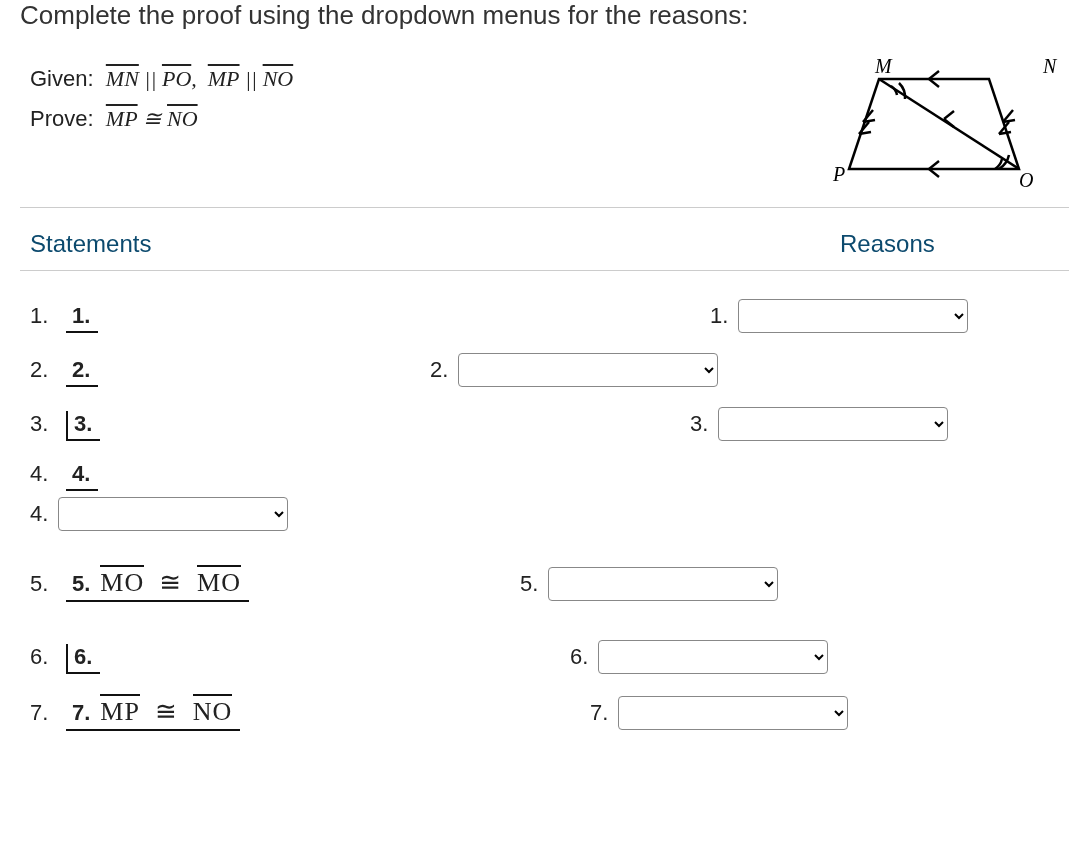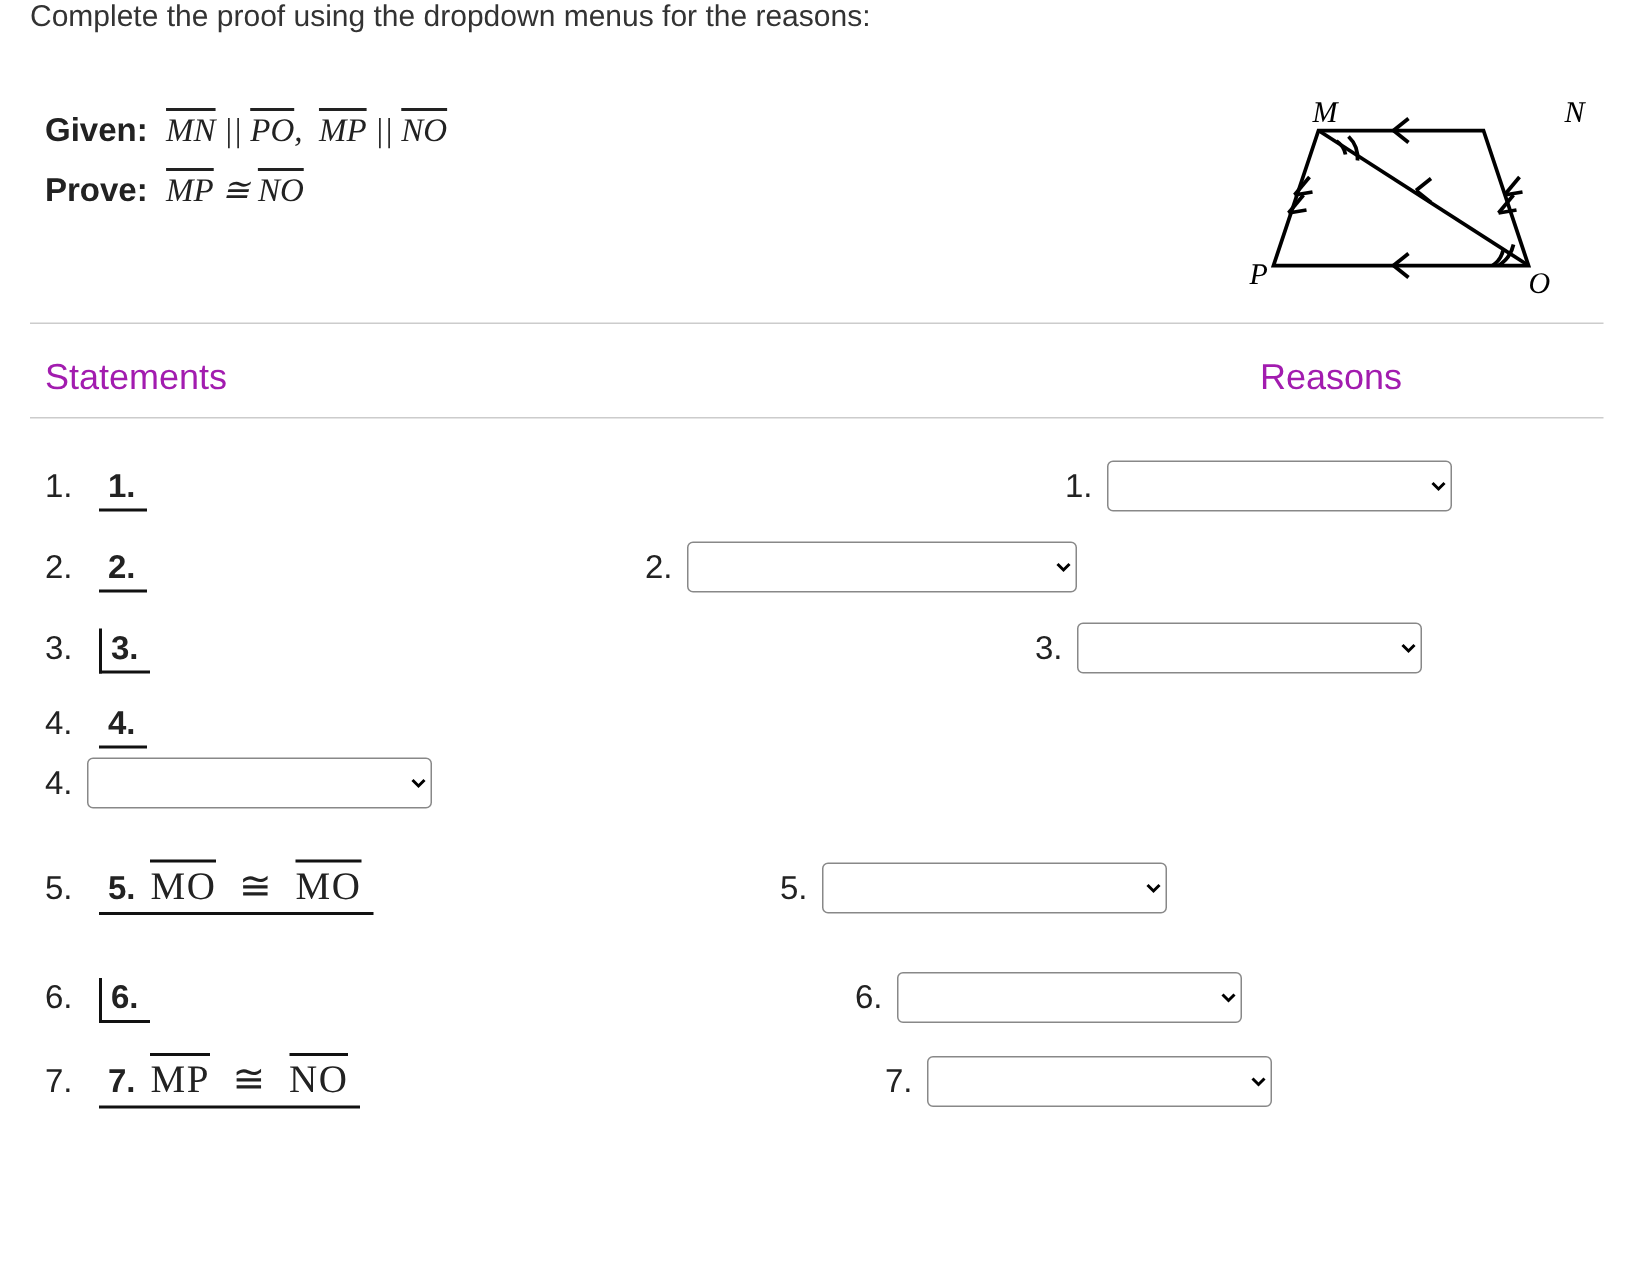--- a/index.html
+++ b/index.html
@@ -6,42 +6,42 @@
   body {
     font-family: Arial, Helvetica, sans-serif;
     font-size: 22px;
     color: #222;
     margin: 0;
     padding: 0 20px 20px 20px;
     width: 1089px;
     background: #fff;
   }
   .instruction {
-    font-size: 20px;
+    font-size: 26px;
     color: #333;
-    margin-bottom: 44px;
+    margin-bottom: 28px;
     margin-top: 0;
   }
   .top-section {
     display: flex;
     justify-content: space-between;
     align-items: flex-start;
     padding: 0 10px 18px 10px;
     border-bottom: 1px solid #ccc;
     margin-bottom: 10px;
   }
   .given-prove { font-size: 22px; line-height: 1.8; }
-  .given-prove strong { font-weight: 700; }
+  .given-prove strong { font-weight: 400; }
   .ov { text-decoration: overline; font-style: italic; display:inline-block; font-family: 'Times New Roman', serif;}
   .math-it { font-style: italic; font-family: 'Times New Roman', serif; }
   .diagram { width: 240px; height: 130px; flex-shrink:0; }
   .headers {
     display: flex;
     font-size: 24px;
-    color: #a21caf;
+    color: #0c4a6e;
     padding: 12px 10px;
     border-bottom: 1px solid #ccc;
     margin-bottom: 18px;
   }
   .headers .col-st { flex: 0 0 770px; }
   .headers .col-rs { flex: 1; margin-left: 40px; }
   .row {
     display: flex;
     align-items: baseline;
     padding: 10px 10px;

